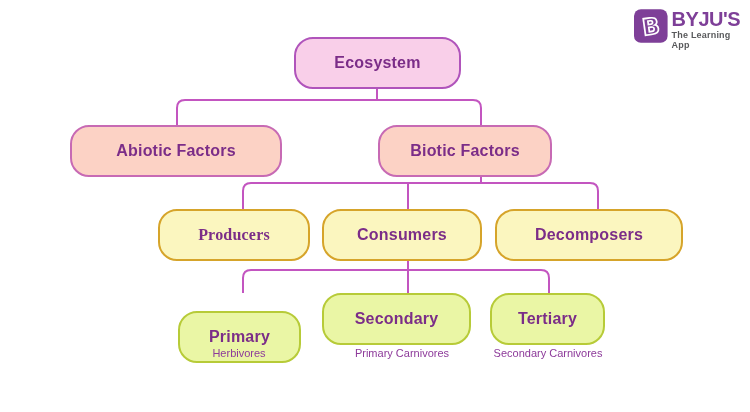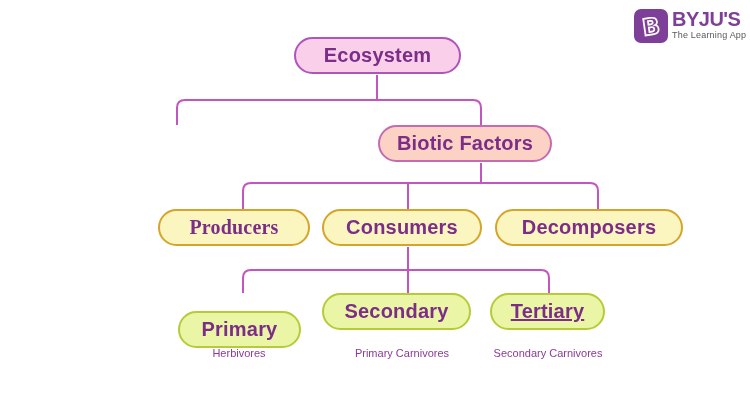--- a/index.html
+++ b/index.html
@@ -12,46 +12,46 @@
     overflow: hidden;
   }
   .connectors { position: absolute; left: 0; top: 0; }
   .connectors path {
     fill: none;
     stroke: var(--connector, #c355c0);
     stroke-width: 2;
   }
   .node {
     position: absolute;
-    height: 37px;
+    height: 52px;
     border-radius: 19px;
     display: flex;
     align-items: center;
     justify-content: center;
     font-weight: bold;
-    font-size: 20px;
+    font-size: 16px;
     color: var(--node-text, #7b2d88);
     letter-spacing: 0.2px;
     box-sizing: border-box;
     white-space: nowrap;
   }
   .pink   { background: var(--pink-fill);   border: 2px solid var(--pink-border); }
   .salmon { background: var(--salmon-fill); border: 2px solid var(--salmon-border); }
   .yellow { background: var(--yellow-fill); border: 2px solid var(--yellow-border); }
   .green  { background: var(--green-fill);  border: 2px solid var(--green-border); }
 
   .n-ecosystem   { left: 294px; top: 37px;  width: 167px; }
   .n-abiotic     { left: 70px;  top: 125px; width: 212px; }
   .n-biotic      { left: 378px; top: 125px; width: 174px; }
   .n-producers   { left: 158px; top: 209px; width: 152px; font-family: Liberation Serif, serif; }
   .n-consumers   { left: 322px; top: 209px; width: 160px; text-align: center; }
   .n-decomposers { left: 495px; top: 209px; width: 188px; }
   .n-primary     { left: 178px; top: 293px; width: 123px; margin-top: 18px; }
   .n-secondary   { left: 322px; top: 293px; width: 149px; }
-  .n-tertiary    { left: 490px; top: 293px; width: 115px; text-decoration: underline; }
+  .n-tertiary    { left: 490px; top: 293px; width: 115px; }
 
   .sublabel {
     position: absolute;
     top: 343px;
     text-align: center;
     font-size: 11px;
     line-height: 21px;
     color: var(--sublabel-text, #8d3a9a);
   }
   .s-herbivores { left: 164px; width: 150px; }
@@ -81,39 +81,41 @@
     font-weight: bold;
     letter-spacing: -0.5px;
     color: var(--brand-purple, #7e3f98);
     line-height: 20px;
   }
   .logo-tagline {
     font-size: 9px;
     letter-spacing: 0.2px;
     color: var(--brand-tagline, #58595b);
     margin-top: 1px;
+    font-weight: bold;
   }
 </style>
 </head>
 <body>
 
 <div id="canvas">
 
   <svg class="connectors" width="750" height="412" aria-hidden="true">
     <path d="M377 75 V100"></path>
     <path d="M177 125 V108 Q177 100 185 100 H473 Q481 100 481 108 V125"></path>
     <path d="M481 163 V183"></path>
     <path d="M243 209 V191 Q243 183 251 183 H590 Q598 183 598 191 V209"></path>
     <path d="M408 183 V209"></path>
     <path d="M408 247 V293"></path>
     <path d="M243 293 V278 Q243 270 251 270 H541 Q549 270 549 278 V293"></path>
   </svg>
 
   <div class="node pink n-ecosystem">Ecosystem</div>
 
+  <div class="node salmon n-abiotic">Abiotic Factors</div>
   <div class="node salmon n-biotic">Biotic Factors</div>
 
   <div class="node yellow n-producers">Producers</div>
   <div class="node yellow n-consumers">Consumers</div>
   <div class="node yellow n-decomposers">Decomposers</div>
 
   <div class="node green n-primary">Primary</div>
   <div class="node green n-secondary">Secondary</div>
   <div class="node green n-tertiary">Tertiary</div>
 

